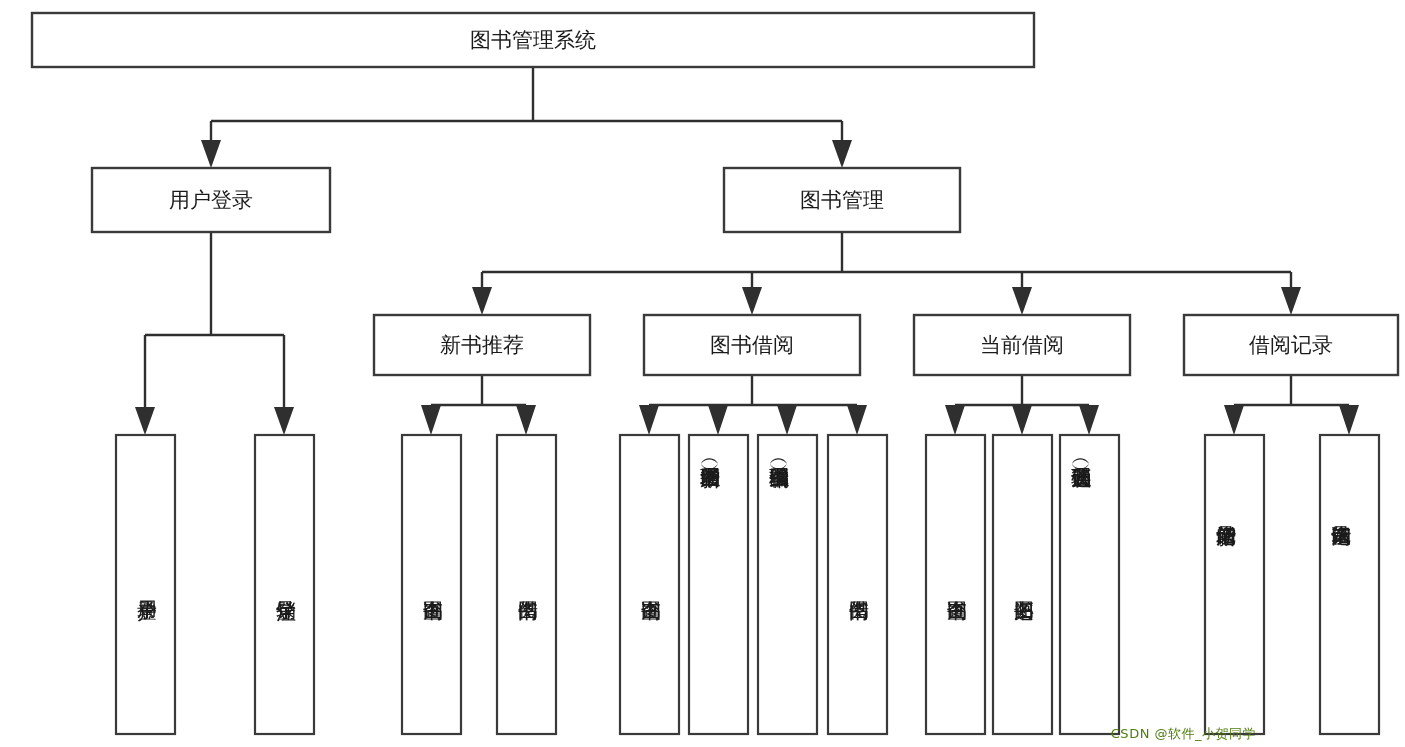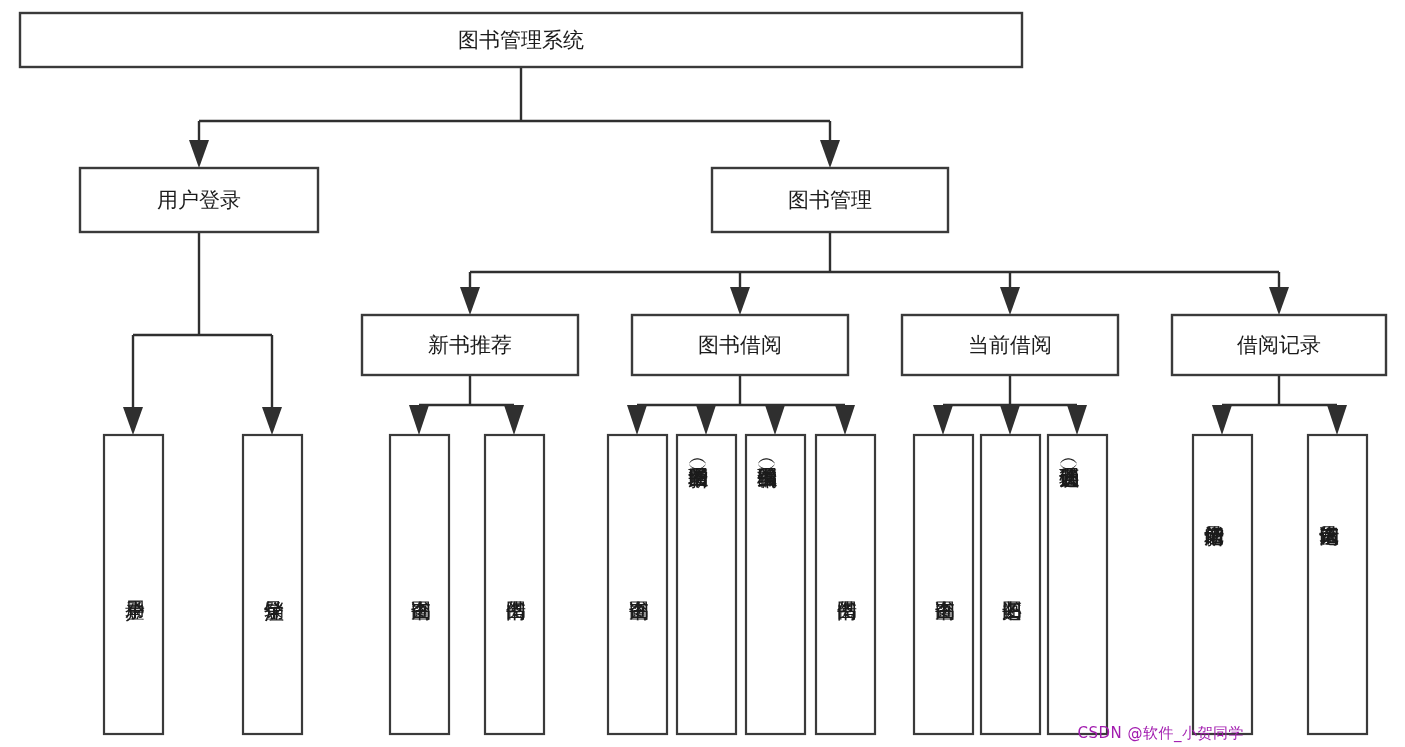--- a/index.html
+++ b/index.html
@@ -9,21 +9,21 @@
   }
   body {
     width: 1405px;
     height: 747px;
     font-family: "Liberation Sans", "DejaVu Sans", sans-serif;
     overflow: hidden;
     position: relative;
   }
   #diagram-root {
     position: absolute;
-    left: 0;
+    left: 12px;
     top: 0;
     width: 1252px;
     height: 747px;
   }
   svg.flow {
     display: block;
     width: 1405px;
     height: 747px;
   }
   .node-rect {
@@ -53,22 +53,22 @@
   }
   .arrow-head {
     fill: #2f2f2f;
     stroke: none;
   }
   .watermark {
     position: absolute;
     right: 8px;
     bottom: 4px;
     font-family: "DejaVu Sans", "Liberation Sans", sans-serif;
-    font-size: 15px;
-    color: #a21caf;
+    font-size: 13px;
+    color: #4d7c0f;
     letter-spacing: 0.5px;
     user-select: none;
     white-space: nowrap;
   }
 </style>
 </head>
 <body>
 
 <div id="diagram-root">
   <svg class="flow" viewBox="0 0 1405 747" xmlns="http://www.w3.org/2000/svg">

